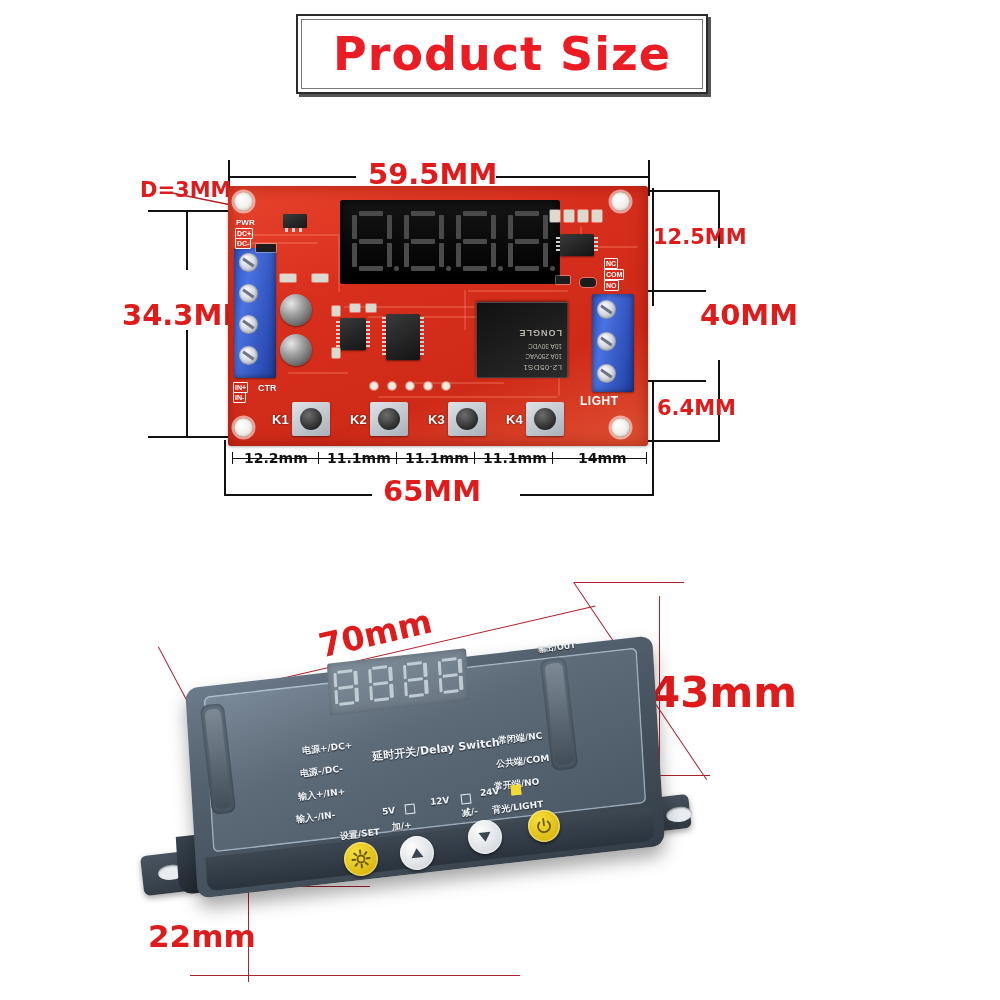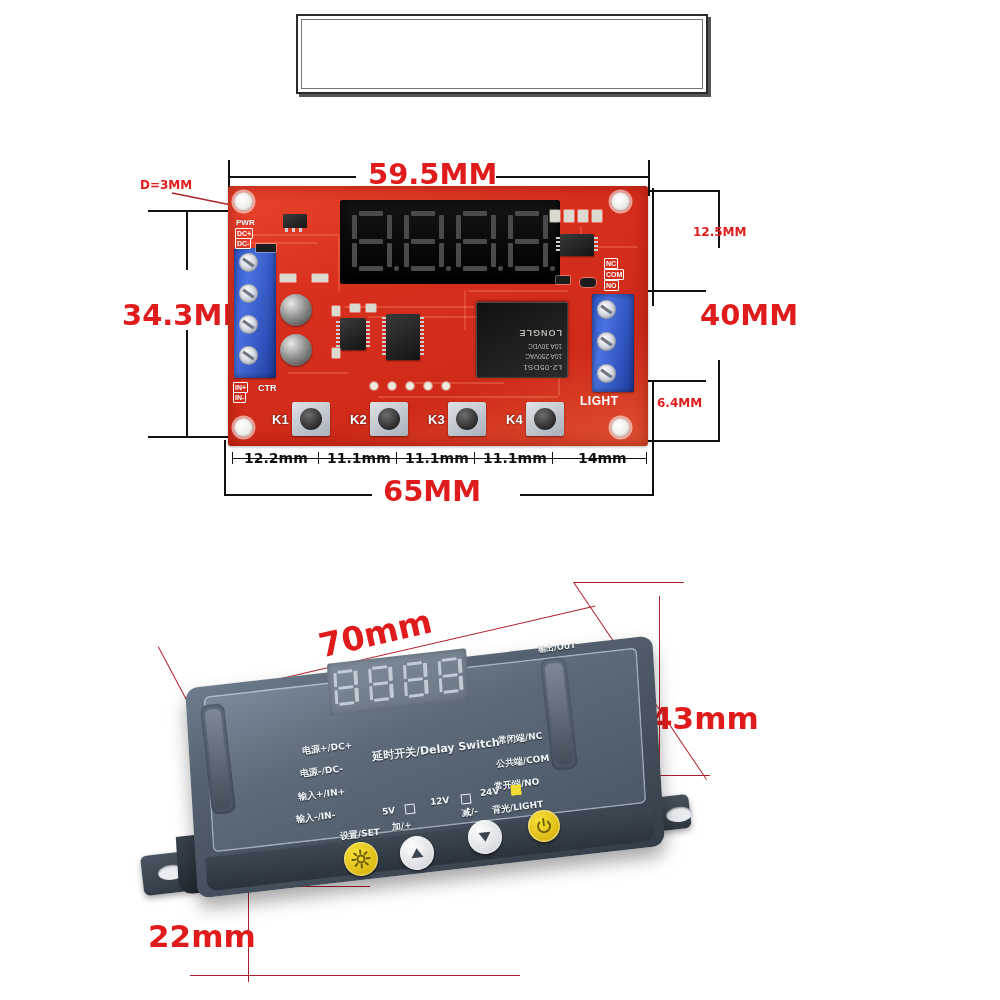--- a/index.html
+++ b/index.html
@@ -25,21 +25,21 @@
   .title-text{
     font-size:46px;font-weight:bold;color:#ec1c24;letter-spacing:1px;
     font-family:"DejaVu Sans","Liberation Sans",sans-serif;
     z-index:2;
   }
 
   
   .dim{position:absolute;color:#e01b1b;font-weight:bold;white-space:nowrap;
        font-family:"DejaVu Sans","Liberation Sans",sans-serif;}
   .dim-lg{font-size:29px;}
-  .dim-md{font-size:12px;}
+  .dim-md{font-size:21px;}
   .dim-sm{font-size:14px;}
 
   
   .ln{position:absolute;background:#111;}
   .lnh{height:1.6px;}
   .lnv{width:1.6px;}
   
   .rln{position:absolute;background:#b0202a;}
   .rlnh{height:1.2px;}
   .rlnv{width:1.2px;}
@@ -226,20 +226,21 @@
   }
   .chk.on{background:#f2dc34;border-color:#f2dc34;}
 </style>
 </head>
 <body>
 
 <div class="stage">
 
   <div class="title-box">
     <div class="inner"></div>
+    <div class="title-text">Product Size</div>
   </div>
 
   <div>
 
     <div class="ln lnv" style="left:228px;top:160px;height:36px;"></div>
     <div class="ln lnv" style="left:648px;top:160px;height:36px;"></div>
     <div class="ln lnh" style="left:228px;top:176px;width:128px;"></div>
     <div class="ln lnh" style="left:496px;top:176px;width:152px;"></div>
 
     <div class="ln lnh" style="left:148px;top:210px;width:100px;"></div>
@@ -266,21 +267,21 @@
 
     <div style="position:absolute;left:172px;top:190px;width:84px;height:22px;">
       <svg width="84" height="22" viewBox="0 0 84 22">
           <line x1="0" y1="3" x2="84" y2="20" stroke="#b0202a" stroke-width="1.6"></line>
         </svg>
     </div>
 
     <div class="dim dim-md" style="left:140px;top:178px;">D=3MM</div>
     <div class="dim dim-lg" style="left:368px;top:157px;">59.5MM</div>
     <div class="dim dim-lg" style="left:122px;top:298px;">34.3MM</div>
-    <div class="dim dim-md" style="left:653px;top:225px;padding-left:40px;">12.5MM</div>
+    <div class="dim dim-md" style="left:653px;top:225px;">12.5MM</div>
     <div class="dim dim-md" style="left:657px;top:396px;">6.4MM</div>
     <div class="dim dim-lg" style="left:700px;top:298px;">40MM</div>
     <div class="dim dim-lg" style="left:383px;top:474px;">65MM</div>
 
     <div>
       <div class="ln lnh" style="left:232px;top:458px;width:414px;height:1.2px;background:#111;"></div>
       <div class="ln lnv" style="left:232px;top:452px;height:12px;width:1.2px;"></div>
       <div class="ln lnv" style="left:318px;top:452px;height:12px;width:1.2px;"></div>
       <div class="ln lnv" style="left:396px;top:452px;height:12px;width:1.2px;"></div>
       <div class="ln lnv" style="left:474px;top:452px;height:12px;width:1.2px;"></div>
@@ -437,21 +438,21 @@
     <div class="rdiag" style="left:640px;top:680px;width:120px;transform:rotate(56deg);"></div>
     <div class="rln rlnh" style="left:574px;top:582px;width:110px;"></div>
     <div class="rdiag" style="left:660px;top:596px;width:185px;transform:rotate(90deg);"></div>
     <div class="rln rlnh" style="left:650px;top:775px;width:60px;"></div>
 
     <div class="rln rlnh" style="left:170px;top:886px;width:200px;"></div>
     <div class="rln rlnv" style="left:248px;top:886px;height:96px;"></div>
     <div class="rln rlnh" style="left:190px;top:975px;width:330px;"></div>
 
     <div class="dim dim-lg" style="left:318px;top:614px;transform:rotate(-13deg);font-size:33px;">70mm</div>
-    <div class="dim dim-lg" style="left:651px;top:700px;font-size:31px;">43mm</div>
+    <div class="dim dim-lg" style="left:651px;top:668px;font-size:42px;">43mm</div>
     <div class="dim dim-lg" style="left:148px;top:918px;font-size:31px;">22mm</div>
 
     <div class="case-wrap">
 
       <div class="tab tab-l"></div>
       <div class="tab tab-r"></div>
 
       <div class="case-side"></div>
 
       <div class="case-body">

